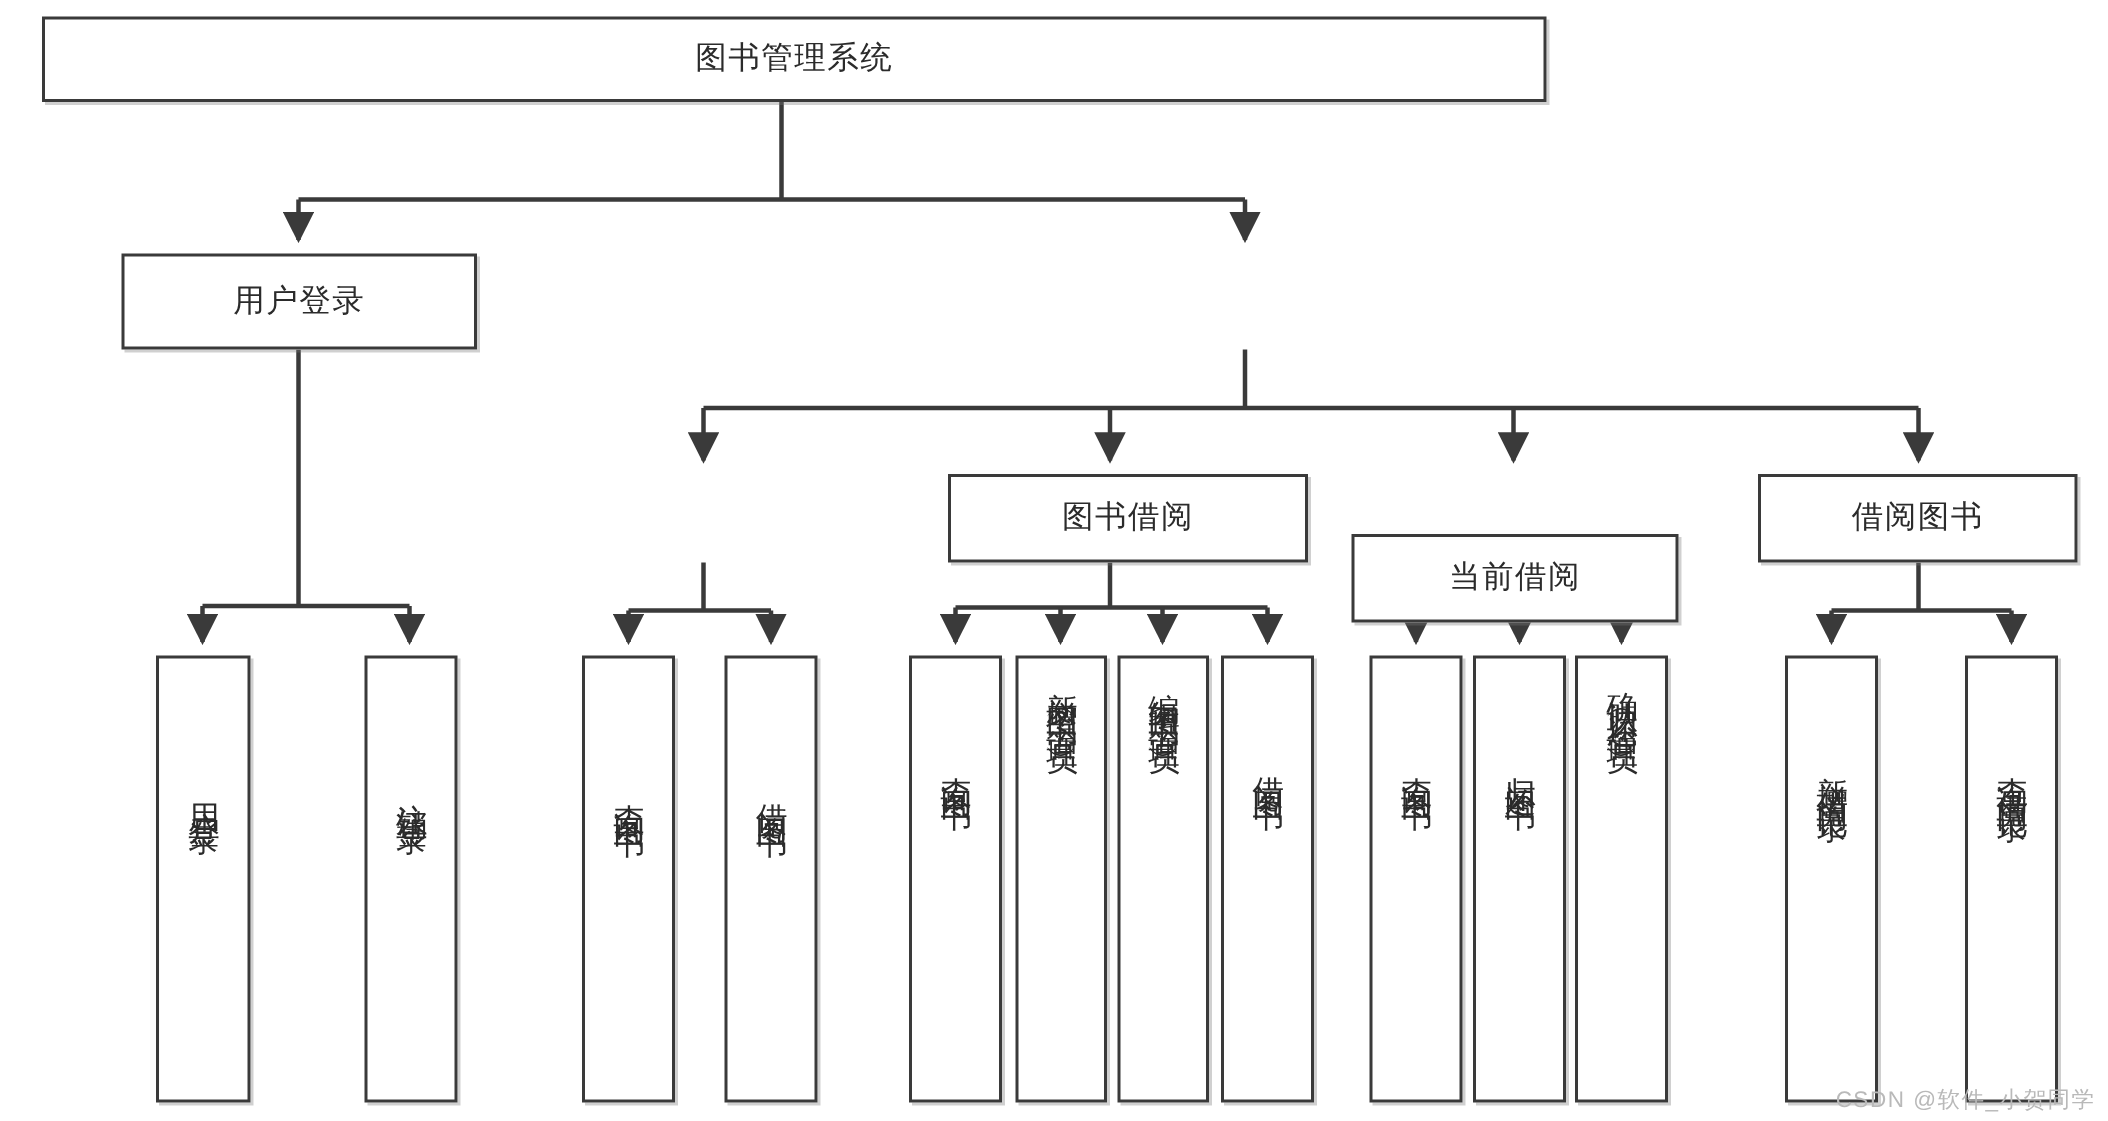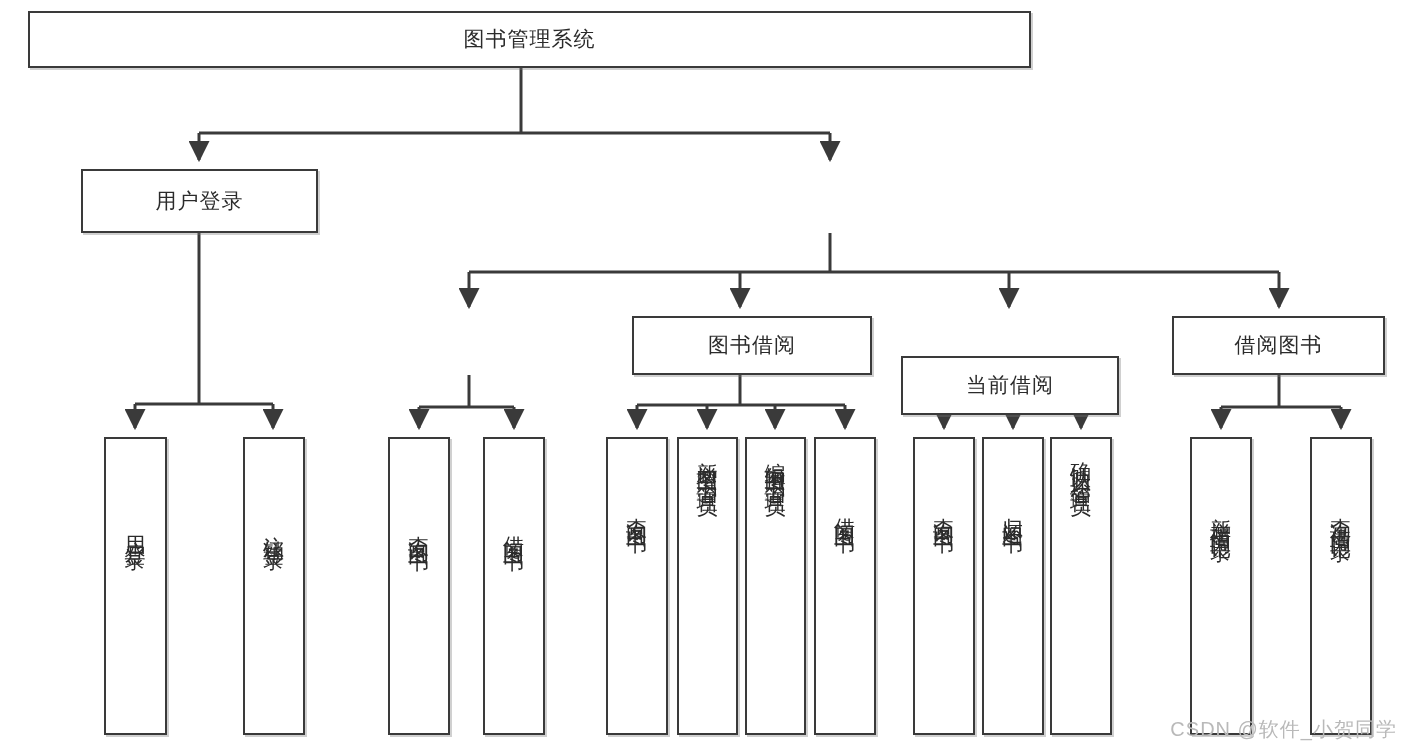--- a/index.html
+++ b/index.html
@@ -58,21 +58,21 @@
   .node.vertical.mid .label {
     padding-top: 74px;
   }
   .node.vertical.mid2 .label {
     padding-top: 56px;
   }
   .watermark {
     position: absolute;
     right: 8px;
     bottom: 4px;
-    font-size: 20px;
+    font-size: 15px;
     color: #b9b9b9;
     letter-spacing: 1px;
     white-space: nowrap;
     text-align: center;
   }
 </style>
 </head>
 <body>
 
 <div id="canvas">

